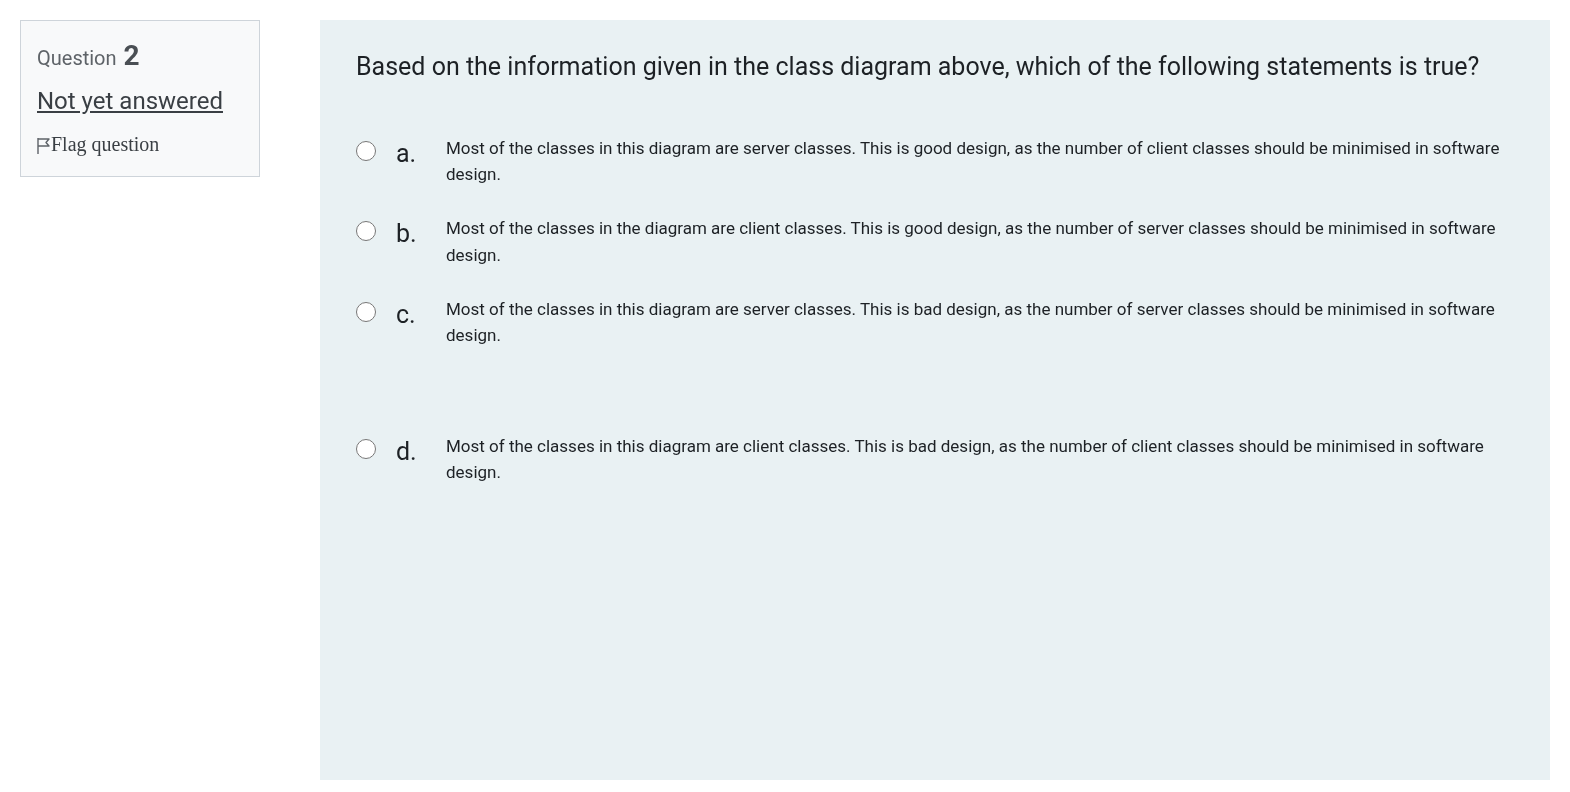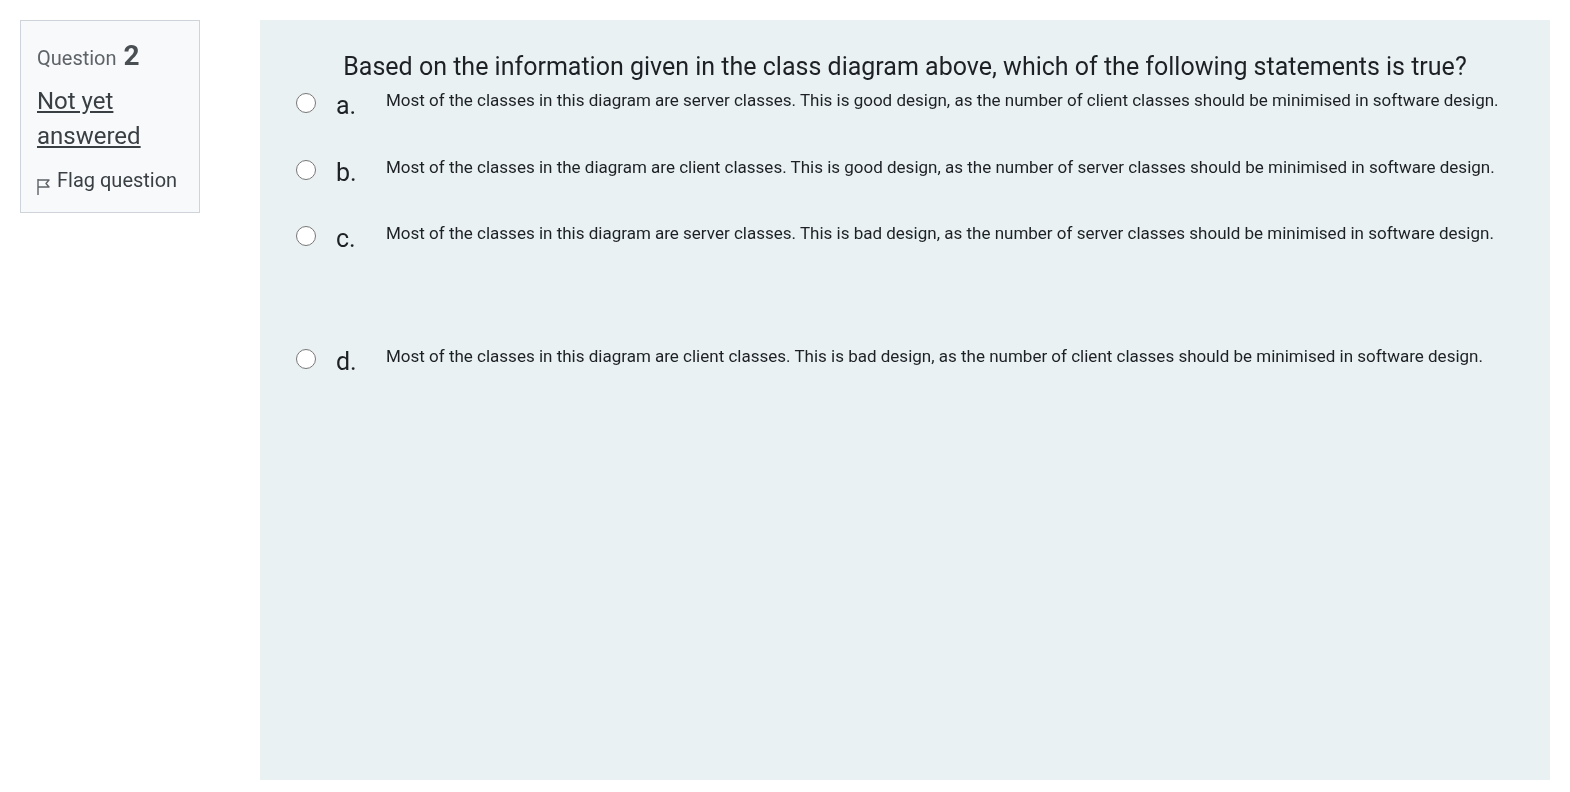--- a/index.html
+++ b/index.html
@@ -10,21 +10,21 @@
       background: #fff;
       padding: 20px;
       width: 1570px;
     }
     .layout {
       display: flex;
       gap: 60px;
       align-items: flex-start;
     }
     .info-panel {
-      width: 180px;
+      width: 240px;
       border: 1px solid #ced4da;
       background: #f8f9fa;
       padding: 18px 16px 20px 16px;
       flex-shrink: 0;
     }
     .info-panel .q-header {
       color: #5e6368;
       margin-bottom: 12px;
       font-size: 20px;
     }
@@ -40,40 +40,40 @@
       font-size: 24px;
       line-height: 1.45;
       margin-bottom: 14px;
       text-decoration: underline;
     }
     .info-panel .flag-link {
       color: #3a3f44;
       font-size: 20px;
       cursor: pointer;
       display: flex;
-      align-items: flex-end;
-      gap: 6px;
+      align-items: center;
+      font-family: Liberation Serif, serif;
     }
     .flag-icon {
       width: 14px;
       height: 16px;
       display: inline-block;
       flex-shrink: 0;
     }
     .content-panel {
       flex: 1;
       background: #e9f1f3;
       padding: 28px 36px 36px 36px;
       min-height: 760px;
     }
     .question-text {
       font-size: 25px;
       color: #1d2125;
       line-height: 1.55;
-      text-align: center;
+      margin-bottom: 48px;
     }
     .answers {
       display: flex;
       flex-direction: column;
       gap: 28px;
     }
     .answer-row {
       display: flex;
       align-items: flex-start;
       gap: 20px;

